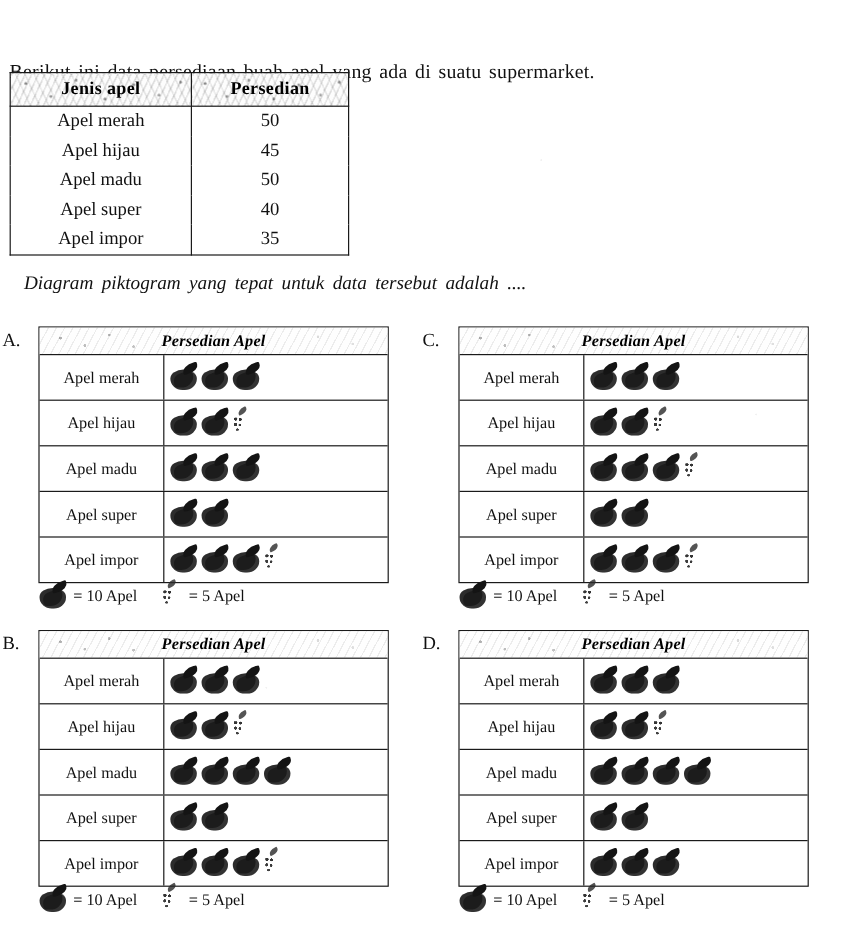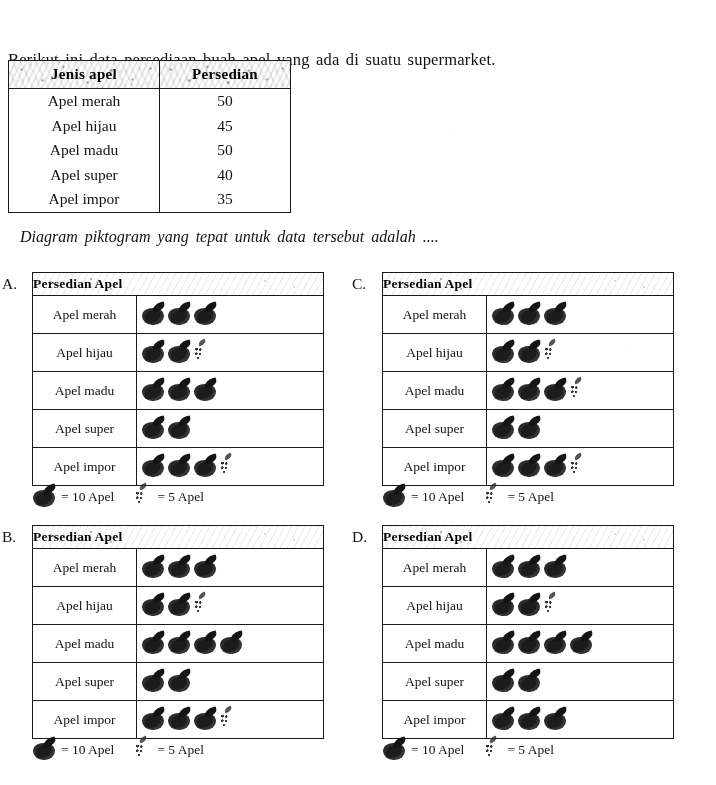--- a/index.html
+++ b/index.html
@@ -83,35 +83,36 @@
     position:absolute;
     left:30px; top:0;
     width:292px;
     border:1.7px solid #1a1a1a;
     background:#fff;
     box-sizing:border-box;
   }
   .picto-title {
     height:22px;
     line-height:22px;
-    text-align:left;
+    text-align:center;
     font-weight:bold;
     font-size:13.5px;
     border-bottom:1.7px solid #1a1a1a;
     color:#000;
     background:
       radial-gradient(circle at 6% 40%, rgba(0,0,0,.30) 0 1px, transparent 1.3px),
       radial-gradient(circle at 13% 68%, rgba(0,0,0,.26) 0 1px, transparent 1.3px),
       radial-gradient(circle at 20% 28%, rgba(0,0,0,.28) 0 1px, transparent 1.3px),
       radial-gradient(circle at 27% 72%, rgba(0,0,0,.24) 0 1px, transparent 1.3px),
       radial-gradient(circle at 80% 35%, rgba(0,0,0,.14) 0 1px, transparent 1.3px),
       radial-gradient(circle at 90% 62%, rgba(0,0,0,.12) 0 1px, transparent 1.3px),
       repeating-linear-gradient(118deg, rgba(0,0,0,.07) 0 1px, rgba(0,0,0,0) 1px 6px),
       #fefefe;
     letter-spacing:0.2px;
+    font-style:italic;
   }
   .picto-row {
     display:flex;
     height:37px;
     border-bottom:1.7px solid #1a1a1a;
   }
   .picto-row:last-child { border-bottom:none; }
   .picto-label {
     width:104px;
     min-width:104px;

